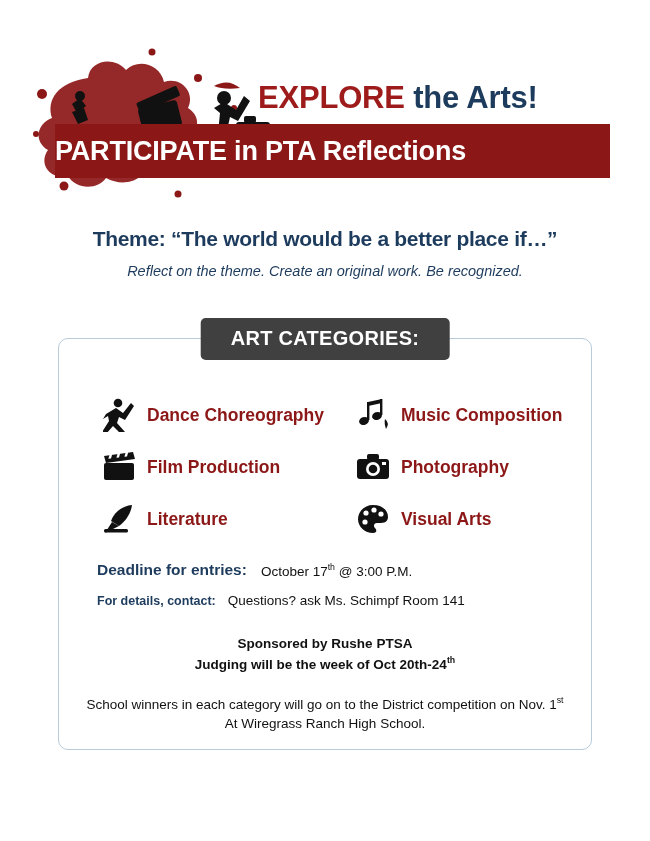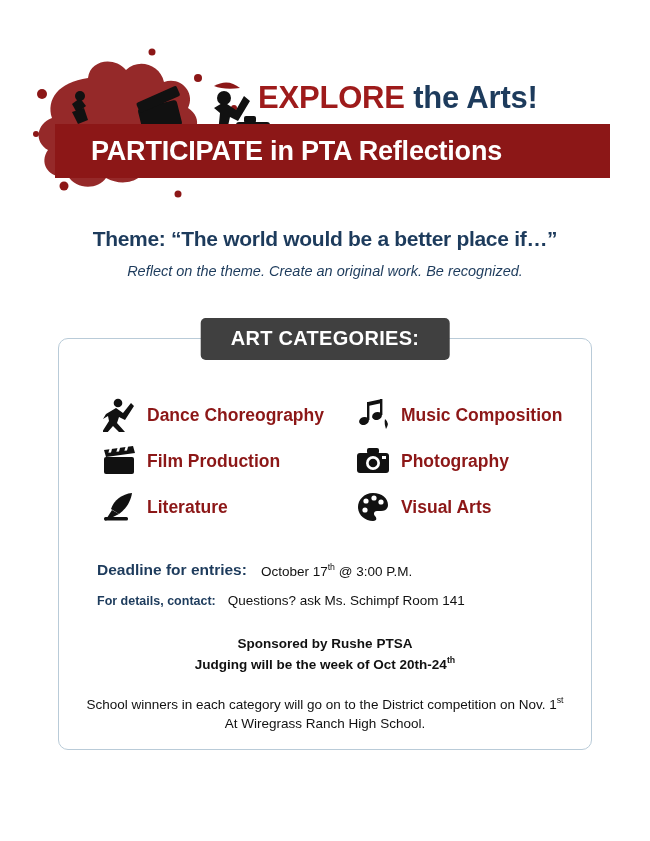--- a/index.html
+++ b/index.html
@@ -50,21 +50,20 @@
 
   .banner {
     position: absolute;
     left: 55px;
     top: 124px;
     width: 555px;
     height: 54px;
     background: #8c1717;
     display: flex;
     align-items: center;
-    padding-left: 36px;
   }
   .banner-text {
     color: #ffffff;
     font-size: 27px;
     font-weight: bold;
     white-space: nowrap;
     letter-spacing: -0.2px;
   }
 
   
@@ -111,21 +110,21 @@
     letter-spacing: 0.3px;
     white-space: nowrap;
   }
 
   .cat-grid {
     position: absolute;
     left: 0; right: 0;
     top: 58px;
     display: grid;
     grid-template-columns: 1fr 1fr;
-    row-gap: 10px;
+    row-gap: 16px;
   }
   .cat-item {
     display: flex;
     align-items: center;
     padding-left: 40px;
   }
   .cat-item.right { padding-left: 28px; }
   .cat-icon {
     width: 40px;
     height: 36px;

